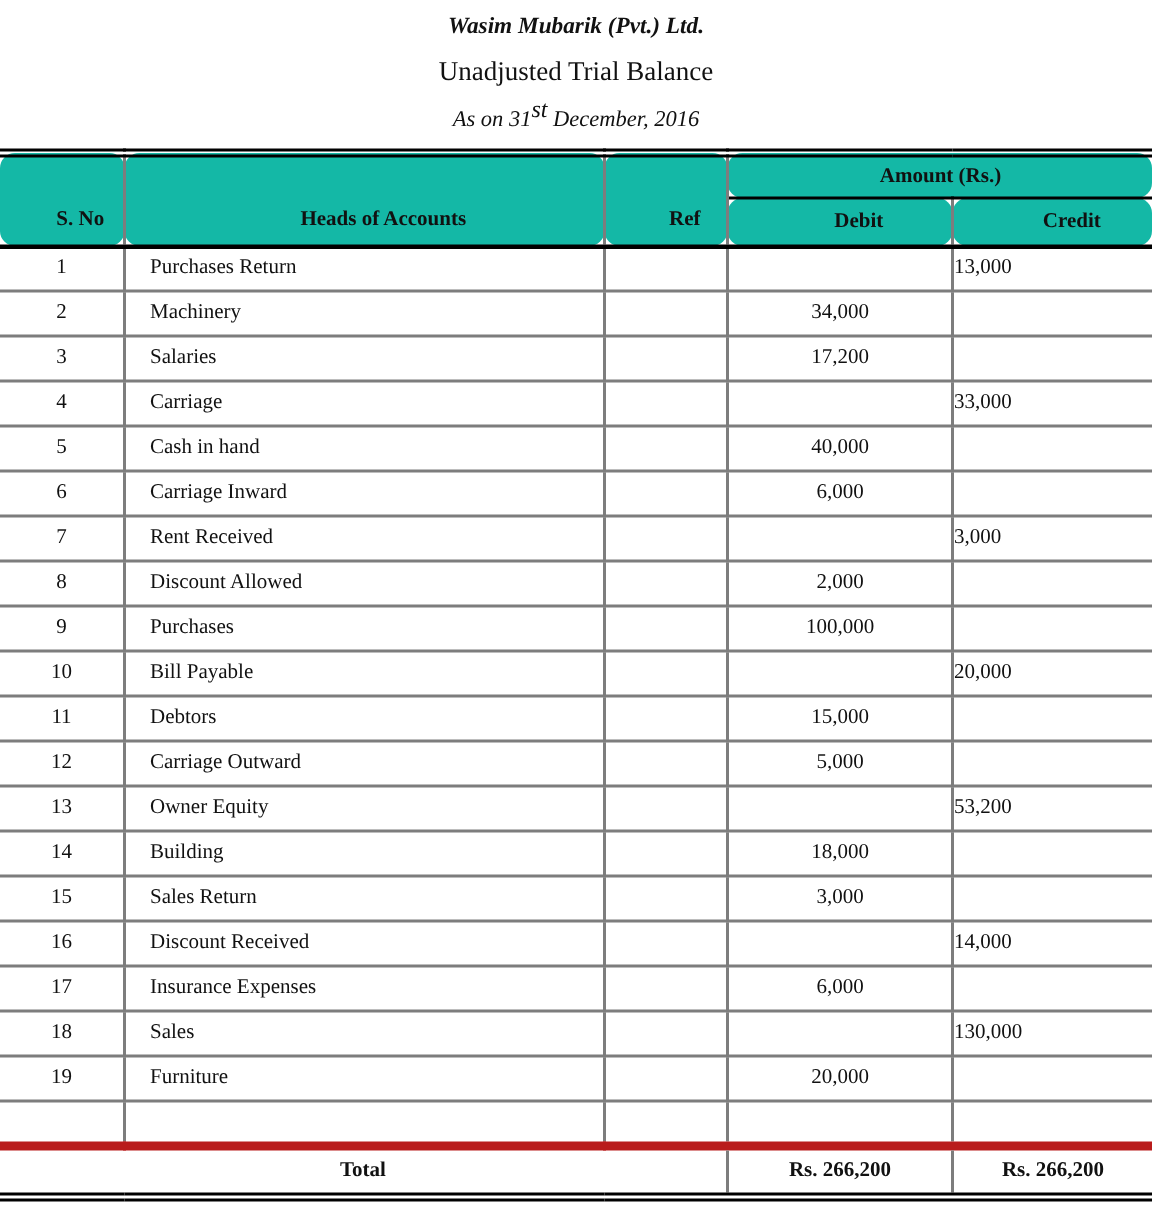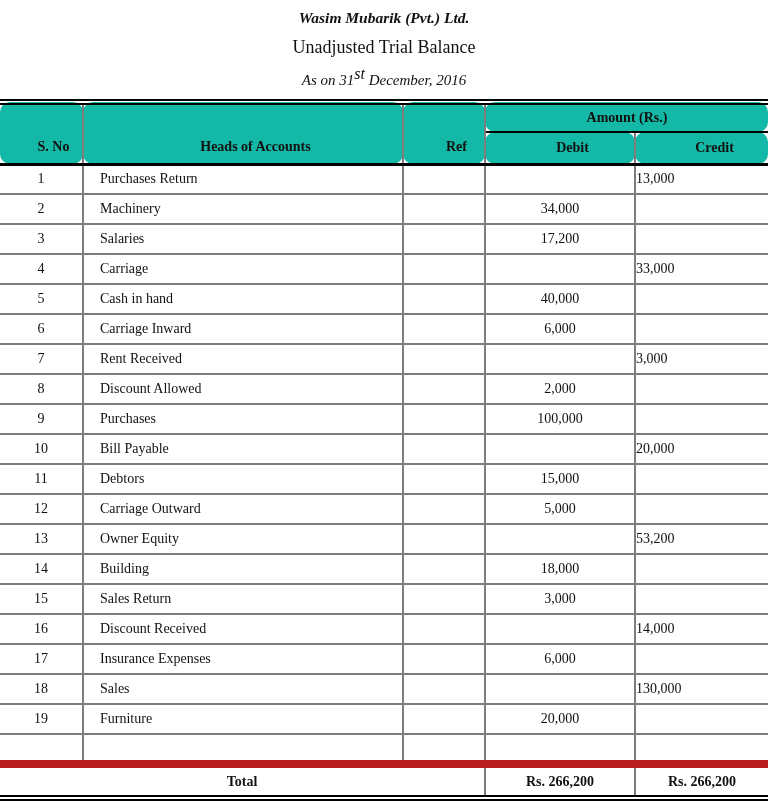--- a/index.html
+++ b/index.html
@@ -74,21 +74,21 @@
   td.cell-account { text-align: left; padding-left: 16px; }
   td.cell-ref     { text-align: center; }
   td.cell-debit   { text-align: center; }
   td.cell-credit  { text-align: left; font-family: Liberation Serif, serif; }
 
   tfoot td {
     height: 34px;
     font-weight: bold;
     text-align: center;
     vertical-align: middle;
-    border-top: 8px solid #b91c1c;
+    border-top: 6px solid #b91c1c;
     border-bottom: 6px double #000000;
   }
 </style>
 </head>
 <body>
 
 <div class="page">
 
   <div class="doc-header">
     <div class="doc-title">Wasim Mubarik (Pvt.) Ltd.</div>

